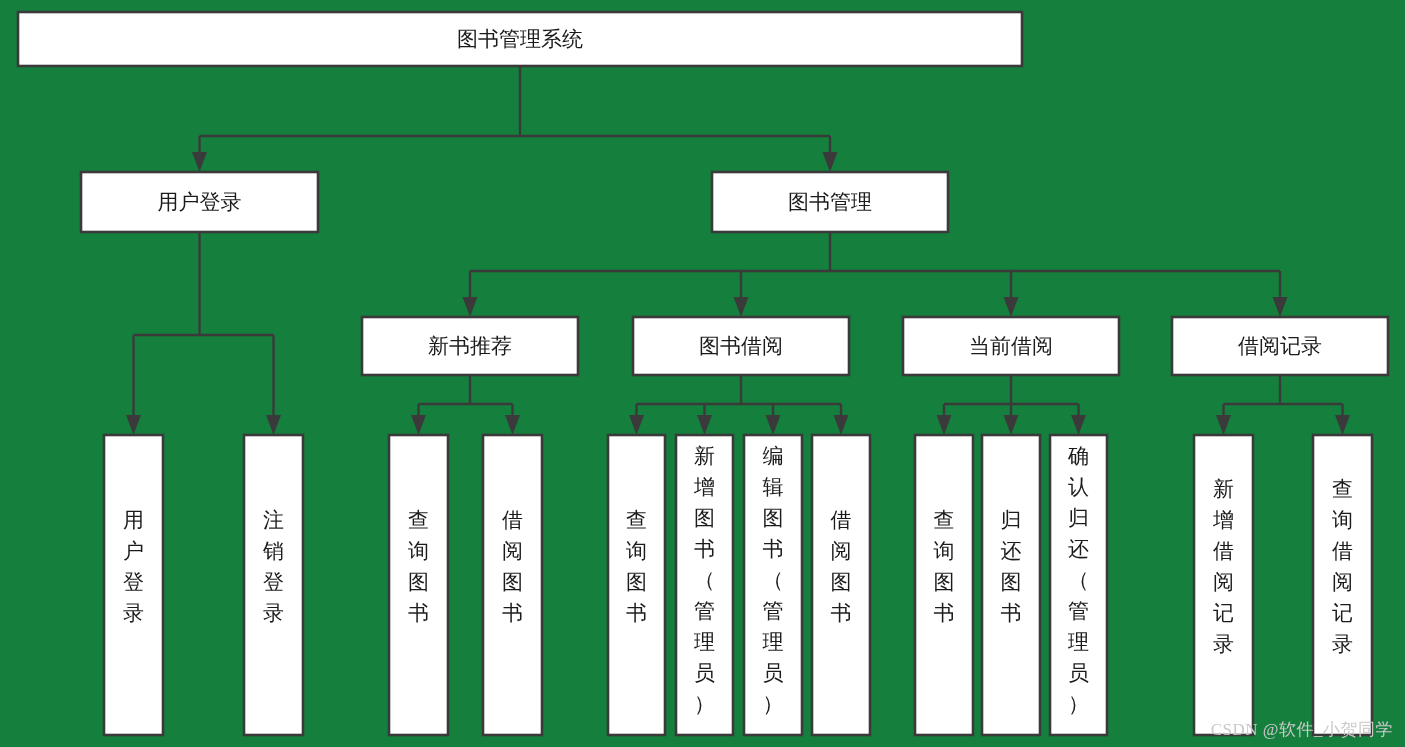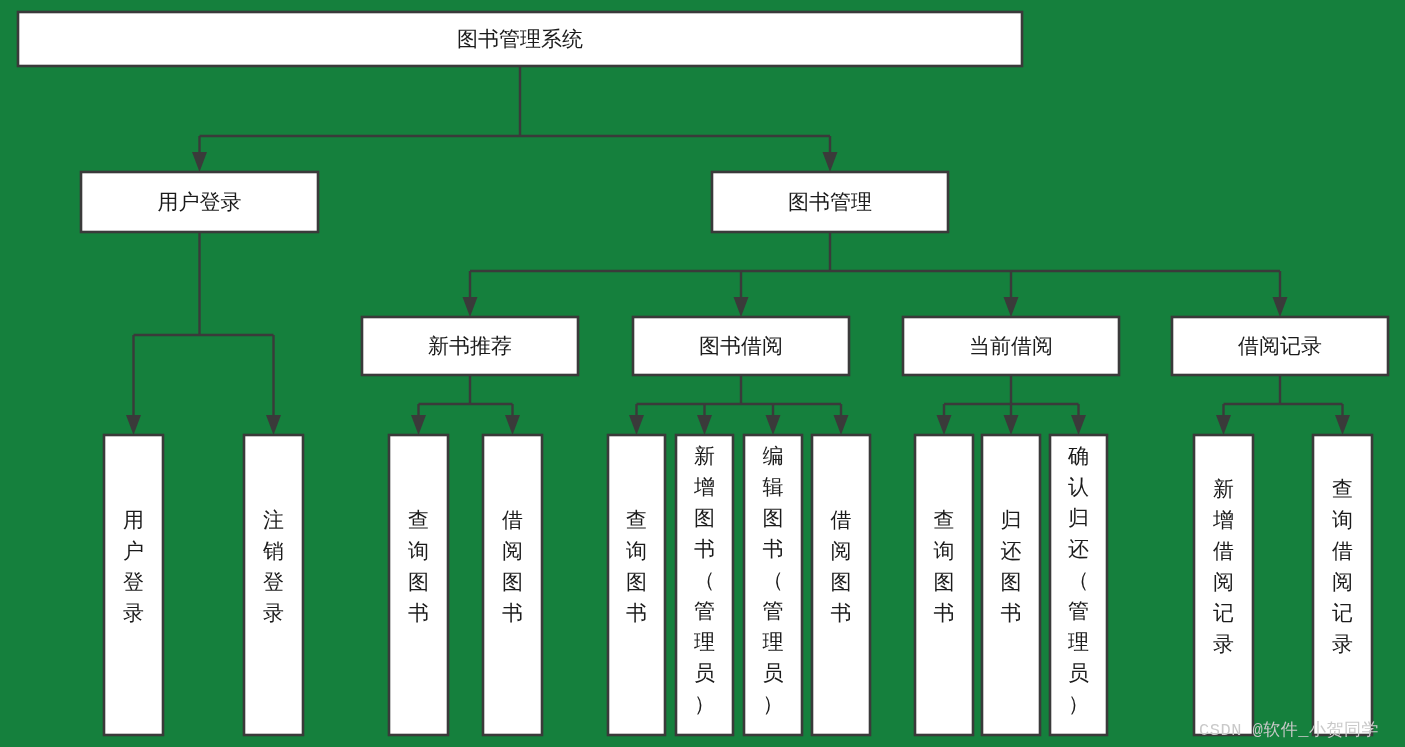--- a/index.html
+++ b/index.html
@@ -54,25 +54,25 @@
   }
   .node-label-vertical {
     fill: #1b1b1b;
     font-family: "Liberation Sans", "DejaVu Sans", sans-serif;
     font-size: 21px;
     dominant-baseline: middle;
     text-anchor: middle;
   }
   .watermark {
     position: absolute;
-    right: 26px;
+    right: 12px;
     bottom: 6px;
     color: #c9c9c9;
     font-size: 17px;
-    font-family: Liberation Mono, monospace;
+    font-family: Liberation Serif, serif;
     letter-spacing: 0.5px;
     user-select: none;
     pointer-events: none;
     margin-left: 44px;
   }
 </style>
 </head>
 <body>
 
 <div id="diagram-root">

